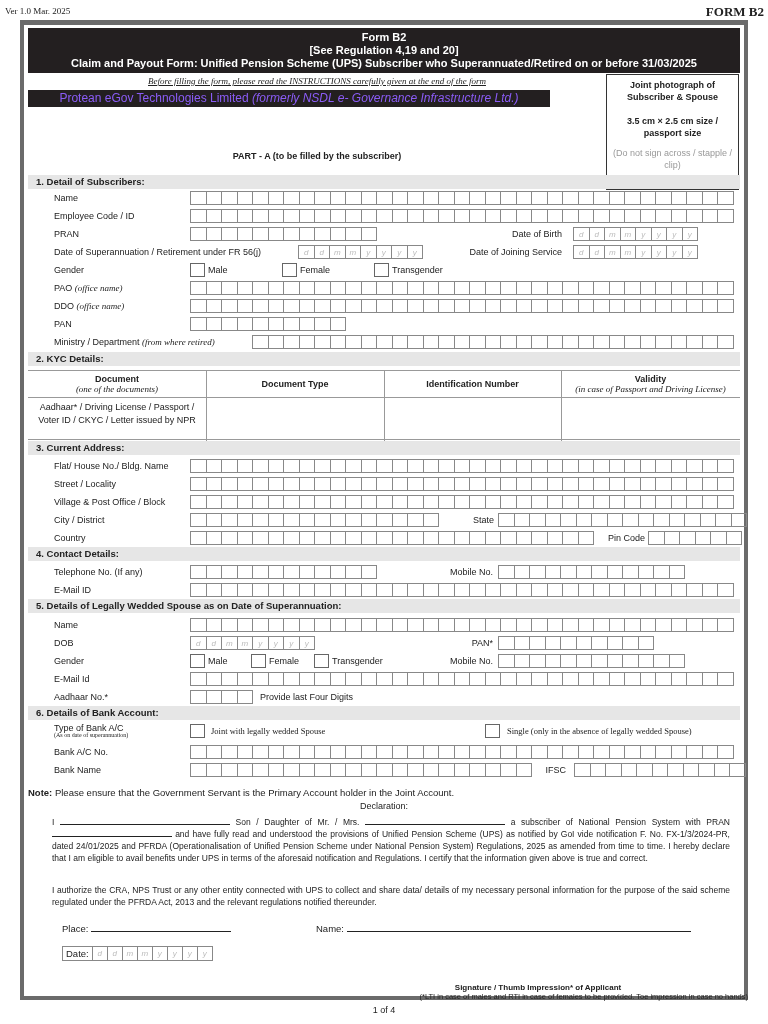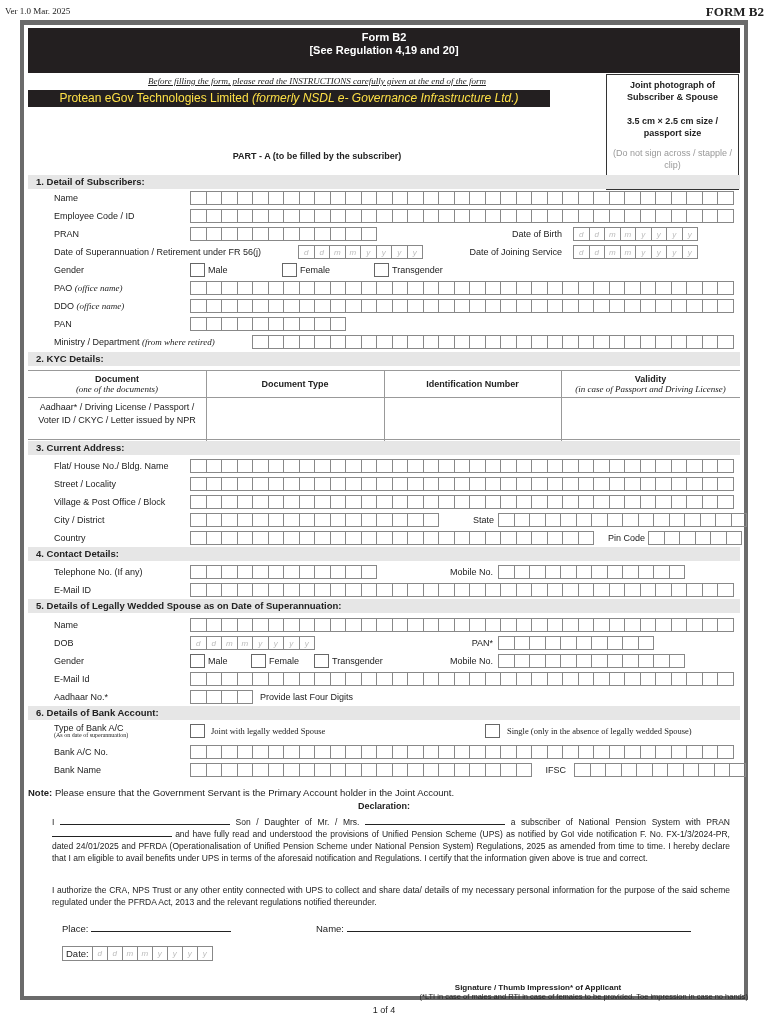--- a/index.html
+++ b/index.html
@@ -3,21 +3,21 @@
 <meta charset="utf-8">
 <style>
 *{box-sizing:border-box;margin:0;padding:0}
 body{width:768px;height:1024px;background:#fff;font-family:"Liberation Sans",sans-serif;color:#222;position:relative;overflow:hidden}
 .ver{position:absolute;left:5px;top:6px;font:9px "Liberation Serif",serif}
 .formtag{position:absolute;right:4px;top:4px;font:bold 13px "Liberation Serif",serif}
 .frame{position:absolute;left:20px;top:20px;width:728px;height:980px;border:4px solid #6b6b6b;border-top-width:5px}
 .inner{position:absolute;left:4px;top:3px;right:4px;bottom:0}
 .hdr{background:#231f20;color:#fff;text-align:center;font-weight:bold;font-size:11px;line-height:13px;padding-top:3px;height:45px}
 .instr{position:absolute;top:48px;left:0;width:578px;height:13px;text-align:center;font:italic 9px "Liberation Serif",serif;text-decoration:underline}
-.protean{position:absolute;top:62px;left:0;width:522px;height:17px;background:#231f20;color:#fde047;text-align:center;font-size:12px;line-height:17px}
+.protean{position:absolute;top:62px;left:0;width:522px;height:17px;background:#231f20;color:#8b5cf6;text-align:center;font-size:12px;line-height:17px}
 .protean i{font-style:italic}
 .photo{position:absolute;left:578px;top:46px;width:133px;height:116px;border:1px solid #333;background:#fff;text-align:center;font-size:9px;font-weight:bold;padding-top:4px;line-height:12px}
 .photo .g{color:#999;font-weight:normal;margin-top:8px}
 .parta{position:absolute;top:123px;left:0;width:578px;text-align:center;font-size:9px;font-weight:bold}
 .sec{position:absolute;left:0;right:0;height:14px;background:#e6e6e6;font-size:9.5px;font-weight:bold;padding-left:8px;line-height:14px}
 .row{position:absolute;left:0;right:0;height:16px;font-size:9px}
 .lbl{position:absolute;left:26px;top:3px;white-space:nowrap}
 .lbl i{font-family:Liberation Serif, serif}
 .boxes{position:absolute;top:1px;display:flex;height:14px;border-left:1px solid #888}
 .boxes span{width:15.5px;height:14px;border:1px solid #888;border-left:none;font:italic 8px "Liberation Sans",sans-serif;color:#bbb;text-align:center;line-height:13px}
@@ -37,20 +37,21 @@
 <body>
 
 <div class="ver">Ver 1.0 Mar. 2025</div>
 <div class="formtag">FORM B2</div>
 
 <div class="frame">
     <div class="inner">
  <div class="hdr">
   <div>Form B2</div>
   <div>[See Regulation 4,19 and 20]</div>
+  <div>Claim and Payout Form: Unified Pension Scheme (UPS) Subscriber who Superannuated/Retired on or before 31/03/2025</div>
  </div>
  <div class="instr">Before filling the form, please read the INSTRUCTIONS carefully given at the end of the form</div>
  <div class="protean"><span>Protean eGov Technologies Limited</span> <i>(formerly NSDL e- Governance Infrastructure Ltd.)</i></div>
  <div class="photo">
   <div>Joint photograph of Subscriber &amp; Spouse</div><br>
   <div>3.5 cm × 2.5 cm size / passport size</div>
   <div class="g">(Do not sign across / stapple / clip)</div>
  </div>
  <div class="parta">PART - A (to be filled by the subscriber)</div>
 
@@ -852,21 +853,21 @@
             <span></span>
             <span></span>
             <span></span>
             <span></span>
             <span></span>
           </div>
         </div>
       </div>
 
  <div class="note"><b>Note:</b><span> Please ensure that the Government Servant is the Primary Account holder in the Joint Account.</span></div>
- <div style="position:absolute;top:773px;left:0;right:0;text-align:center;font-size:9px;font-weight:bold">Declaration:</div>
+ <div style="position:absolute;top:773px;left:0;right:0;text-align:center;font-size:9px;font-weight:normal">Declaration:</div>
  <div class="decl" style="top:788px">
   <span>I</span> <span class="ul" style="width:170px"></span> <span>Son / Daughter of Mr. / Mrs.</span> <span class="ul" style="width:140px"></span> <span>a subscriber of National Pension System with PRAN</span><span class="ul" style="width:120px"></span> <span>and have fully read and understood the provisions of Unified Pension Scheme (UPS) as notified by GoI vide notification F. No. FX-1/3/2024-PR, dated 24/01/2025 and PFRDA (Operationalisation of Unified Pension Scheme under National Pension System) Regulations, 2025 as amended from time to time. I hereby declare that I am eligible to avail benefits under UPS in terms of the aforesaid notification and Regulations. I certify that the information given above is true and correct.</span>
  </div>
  <div class="decl" style="top:856px">I authorize the CRA, NPS Trust or any other entity connected with UPS to collect and share data/ details of my necessary personal information for the purpose of the said scheme regulated under the PFRDA Act, 2013 and the relevant regulations notified thereunder.</div>
  <div style="position:absolute;top:895px;left:34px;font-size:9.5px"><span>Place:</span> <span class="ul" style="width:140px"></span></div>
  <div style="position:absolute;top:895px;left:288px;font-size:9.5px"><span>Name:</span> <span class="ul" style="width:344px"></span></div>
  <div id="date-sig" style="position:absolute;top:918px;left:34px;height:15px;border:1px solid #888;display:flex;font-size:9.5px">
         <span style="padding:1px 3px">Date:</span>
         <span style="width: 15px; border-left: 1px solid rgb(136, 136, 136); font-style: italic; font-size: 8px; color: rgb(187, 187, 187); text-align: center; line-height: 13px;">d</span>
         <span style="width: 15px; border-left: 1px solid rgb(136, 136, 136); font-style: italic; font-size: 8px; color: rgb(187, 187, 187); text-align: center; line-height: 13px;">d</span>

